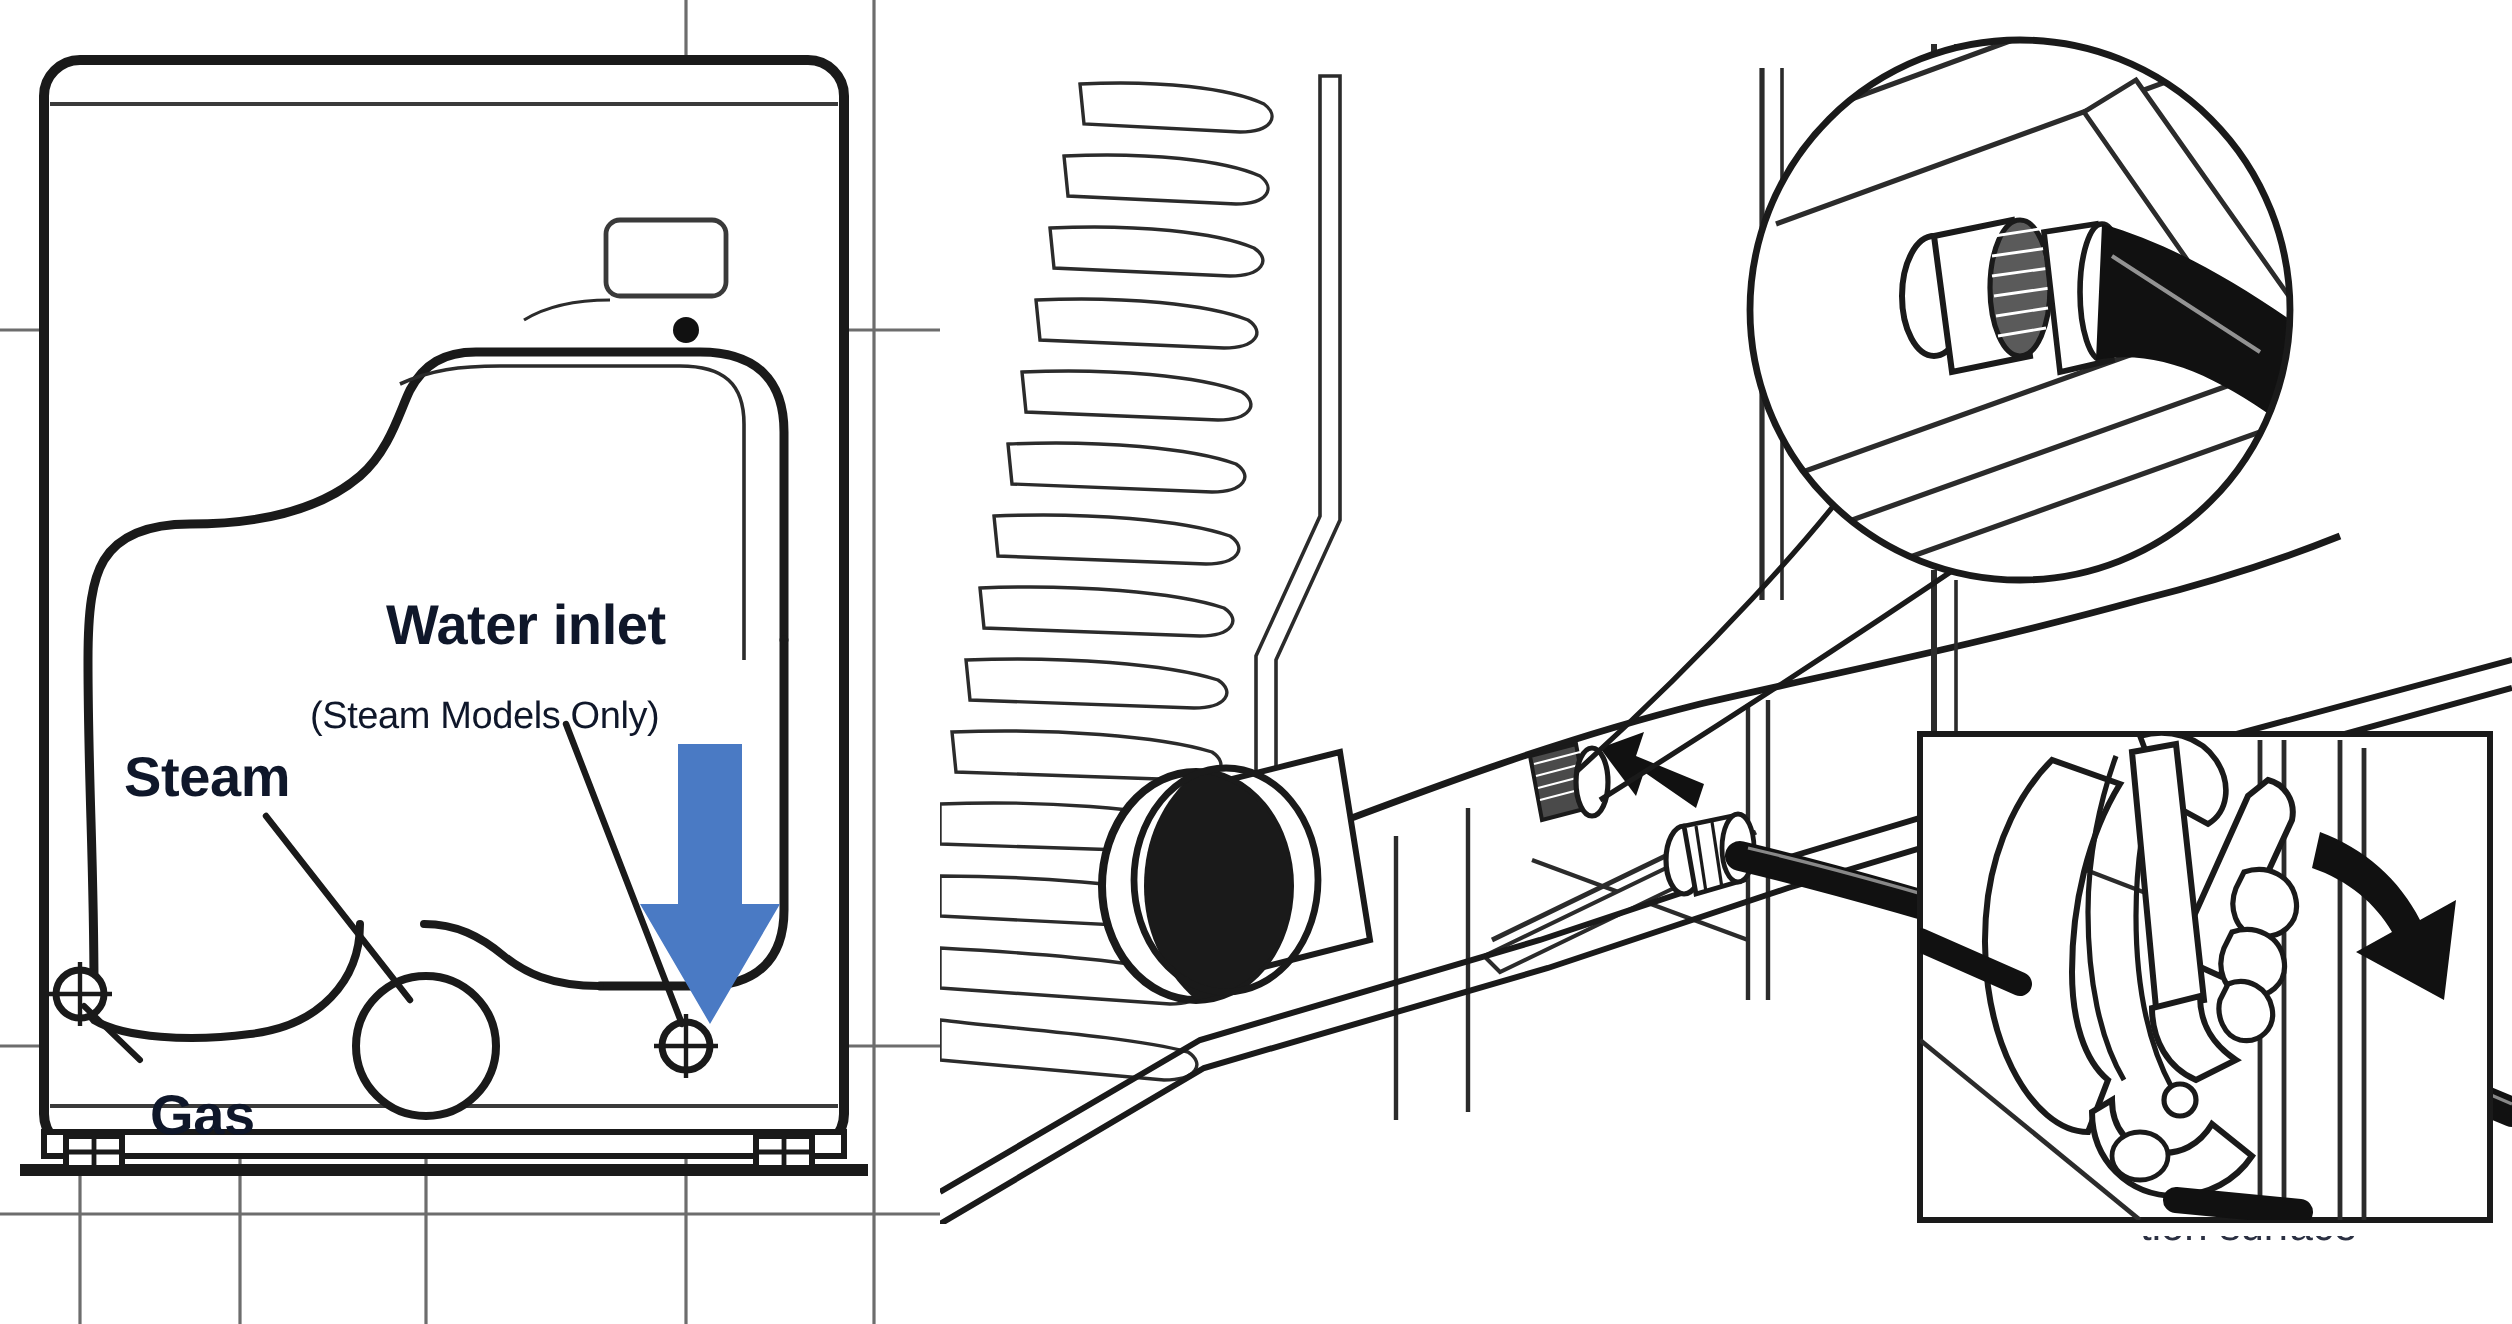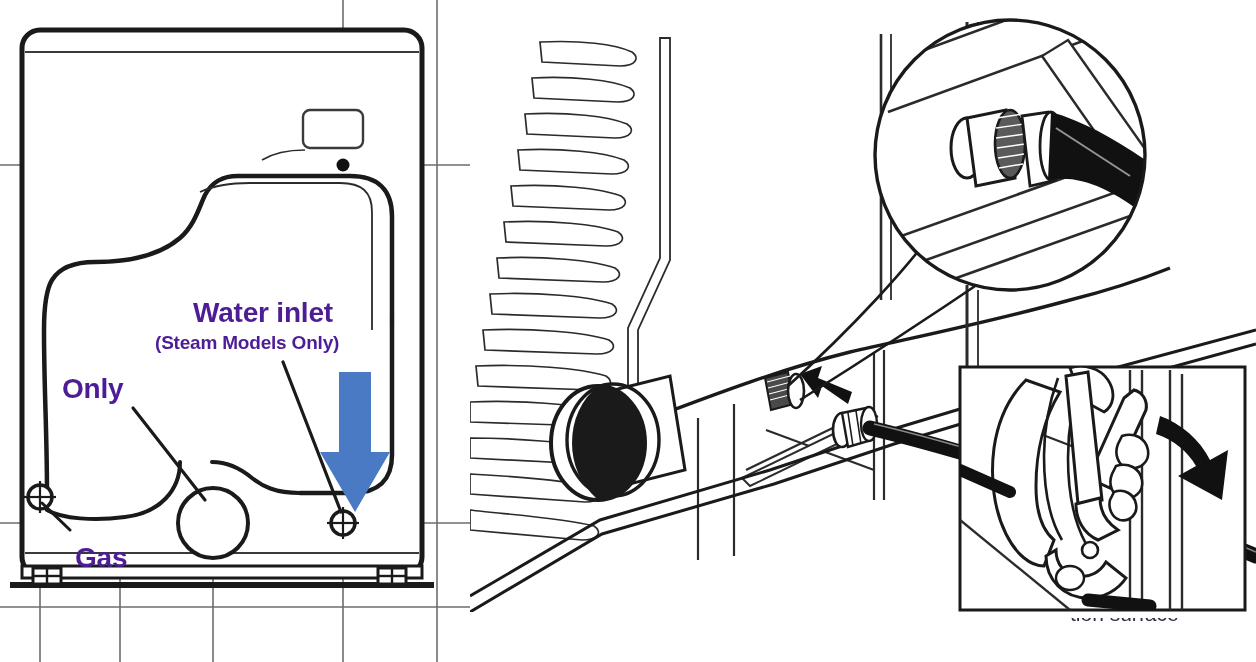--- a/index.html
+++ b/index.html
@@ -23,34 +23,34 @@
     top: 0;
     height: 662px;
   }
   #left-panel  { left: 0;   width: 470px; }
   #right-panel { left: 470px; width: 786px; }
 
   svg { display: block; }
 
   .lbl {
     position: absolute;
-    color: #4c1d95;
+    color: #0f172a;
     white-space: nowrap;
     line-height: 1.05;
     letter-spacing: -0.2px;
   }
   #label-water-inlet {
     left: 193px; top: 298px;
     font-size: 28px;
     font-weight: 700;
   }
   #label-water-inlet-sub {
-    left: 155px; top: 333px;
+    left: 155px; top: 349px;
     font-size: 19px;
-    font-weight: 700;
+    font-weight: 400;
   }
   #label-vent {
     left: 62px; top: 374px;
     font-size: 28px;
     font-weight: 700;
   }
   #label-gas {
     left: 75px; top: 524px;
     font-size: 28px;
     font-weight: 700;
@@ -168,21 +168,21 @@
                  L 355 512
                  L 320 452
                  L 339 452
                  Z" fill="#4a7ac4"></path>
       </g>
 
     </svg>
 
     <div class="lbl" id="label-water-inlet">Water inlet</div>
     <div class="lbl" id="label-water-inlet-sub">(Steam Models Only)</div>
-    <div class="lbl" id="label-vent">Only</div>
+    <div class="lbl" id="label-vent">Steam</div>
     <div class="lbl" id="label-gas">Gas</div>
   </div>
 
   <div class="panel" id="right-panel">
     <svg width="786" height="662" viewBox="0 0 786 662">
 
       <defs>
         <clipPath id="magClip">
           <circle cx="540" cy="155" r="135"></circle>
         </clipPath>

